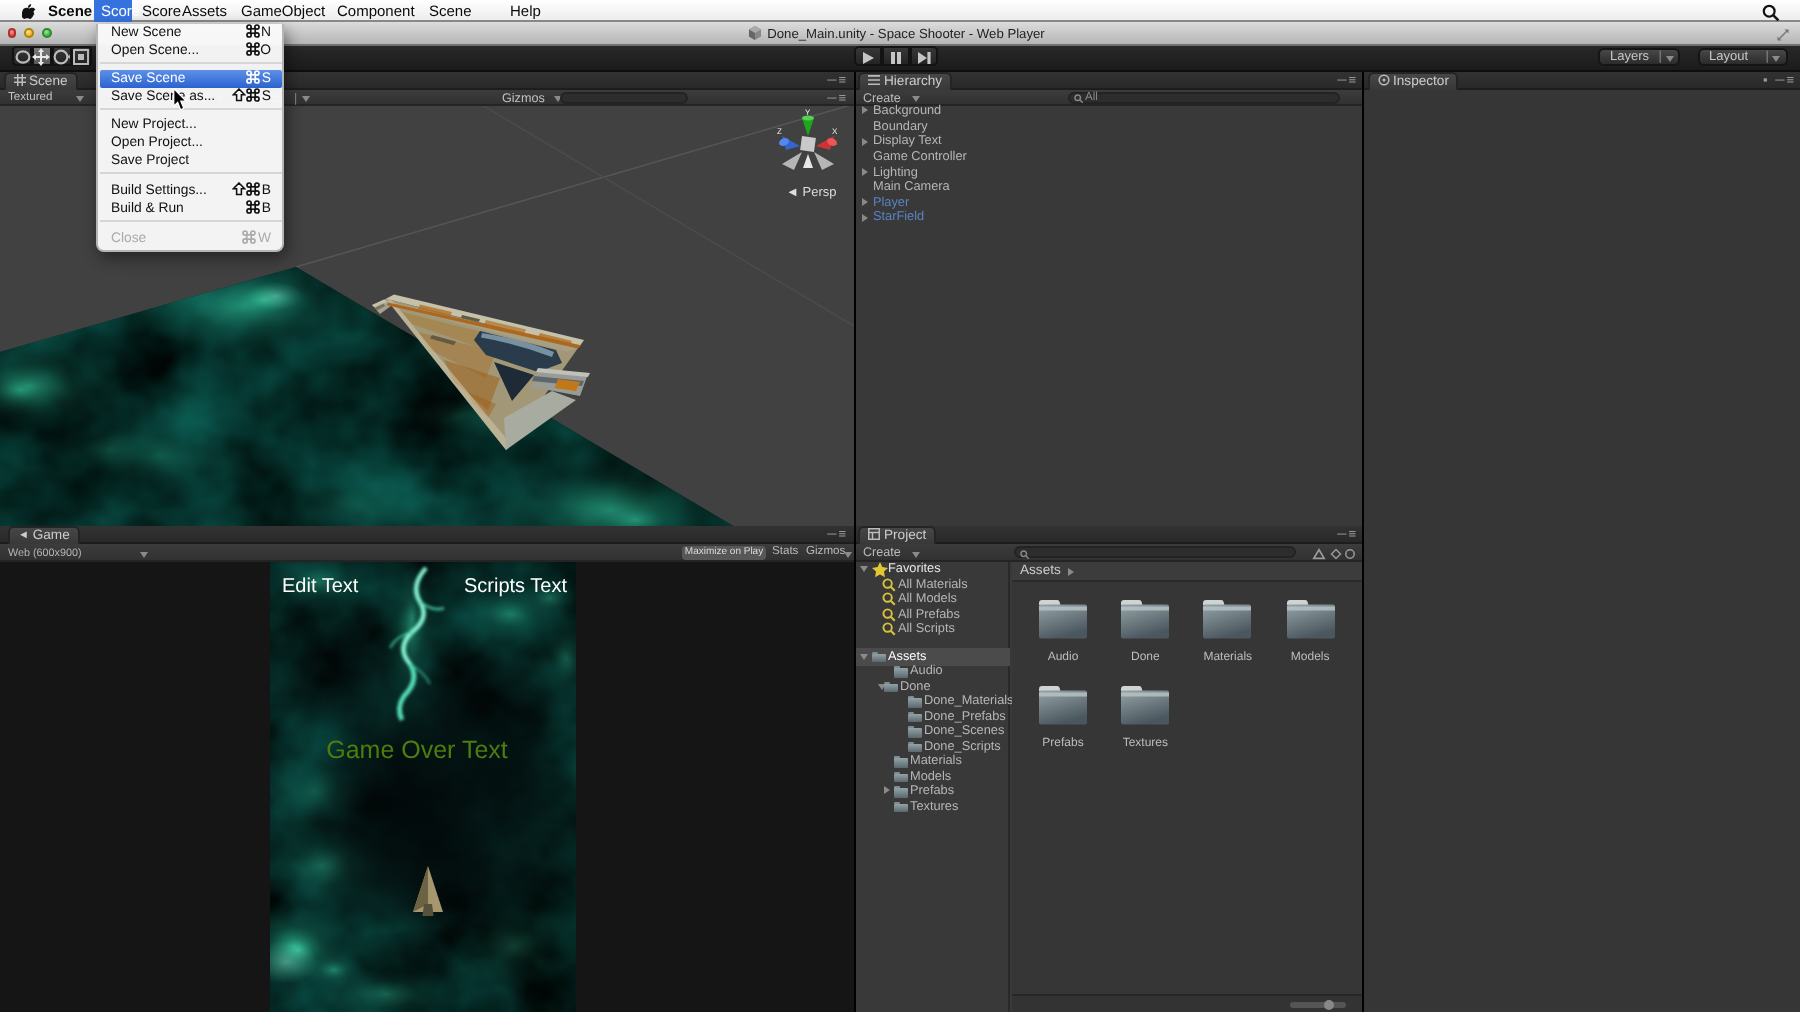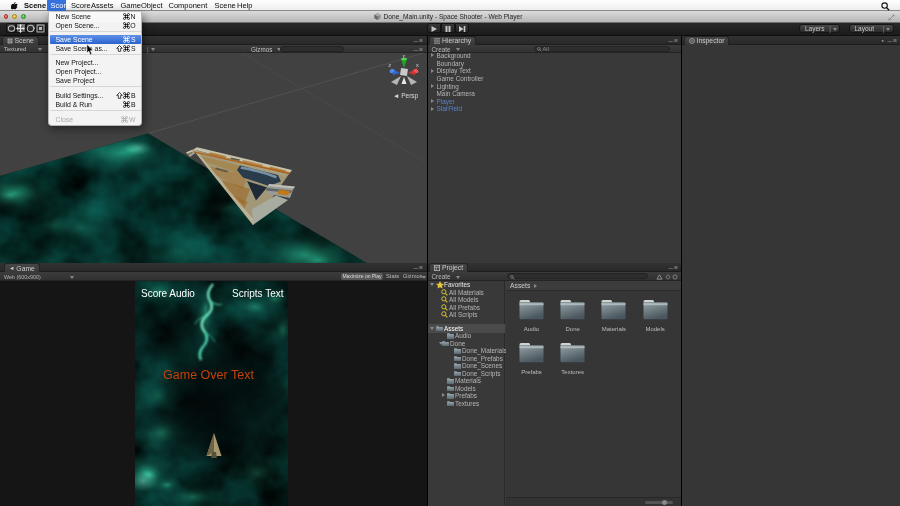--- a/index.html
+++ b/index.html
@@ -53,21 +53,21 @@
       <path fill="#111" d="M7.2 0c.1.8-.2 1.6-.7 2.2-.5.6-1.3 1-2 1-.1-.8.3-1.6.7-2.1C5.7.5 6.5.1 7.2 0zM9.5 8.6c-.3.8-.5 1.1-.9 1.8-.6.9-1.4 2-2.4 2-.9 0-1.1-.6-2.3-.6-1.2 0-1.5.6-2.3.6-1 0-1.7-1-2.3-1.9C-.4 8.7-.6 6.1.4 4.7c.7-1 1.8-1.6 2.8-1.6 1 0 1.7.6 2.5.6.8 0 1.3-.6 2.5-.6.9 0 1.9.5 2.6 1.4-2.3 1.2-1.9 4.4.7 4.1z" transform="scale(.8)"></path>
     </svg>
   <span style="left:24px;font-weight:bold">Scene</span>
   <div style="position:absolute;left:46.5px;top:0;width:19px;height:11px;background:#3672dd"></div>
   <span style="left:50.5px;z-index:2;color:#fff">Score</span>
   <span style="left:71px">Score</span>
   <span style="left:91px">Assets</span>
   <span style="left:120.5px">GameObject</span>
   <span style="left:168.5px">Component</span>
   <span style="left:214.5px">Scene</span>
-  <span style="left:237px">Help</span>
+  <span style="left:255px">Help</span>
   <svg style="position:absolute;left:881px;top:1.5px" width="9" height="9" viewBox="0 0 9 9">
       <circle cx="3.6" cy="3.6" r="2.7" fill="none" stroke="#111" stroke-width="1.1"></circle>
       <line x1="5.7" y1="5.7" x2="8.2" y2="8.2" stroke="#111" stroke-width="1.3"></line>
     </svg>
 </div>
 
 <div class="abs" id="titlebar">
   <div class="tl" style="left:3.6px;background:radial-gradient(circle at 35% 30%,#ff9d96,#f25648 60%,#c93a2e);border:.5px solid #a33"></div>
   <div class="tl" style="left:12.4px;background:radial-gradient(circle at 35% 30%,#ffe29a,#f5b53b 60%,#cf8f1f);border:.5px solid #a80"></div>
   <div class="tl" style="left:21.2px;background:radial-gradient(circle at 35% 30%,#9fe8a0,#46c147 60%,#2f9e33);border:.5px solid #383"></div>
@@ -290,23 +290,23 @@
       <ellipse cx="32" cy="204" rx="16" ry="10" fill="url(#br2)" opacity=".7"></ellipse>
       <ellipse cx="8" cy="200" rx="16" ry="11" fill="url(#wisp)" opacity=".55"></ellipse>
       <ellipse cx="58" cy="216" rx="36" ry="15" fill="url(#br2)" opacity=".5"></ellipse>
       <ellipse cx="122" cy="192" rx="32" ry="22" fill="url(#br2)" opacity=".4"></ellipse>
       <g transform="translate(79,165)">
         <polygon points="0,-13 -7.5,10 7.5,10" fill="#a6976e"></polygon>
         <polygon points="0,-13 -7.5,10 0,6" fill="#6e6245"></polygon>
         <polygon points="-2,6 2,6 2.8,12 -2.8,12" fill="#57513c"></polygon>
       </g>
     </svg>
-    <div style="position:absolute;left:141px;top:7px;color:#fff;font-size:10px">Score Audio</div>
+    <div style="position:absolute;left:141px;top:7px;color:#fff;font-size:10px">Edit Text</div>
     <div style="position:absolute;left:232px;top:7px;color:#fff;font-size:10px">Scripts Text</div>
-    <div style="position:absolute;left:132px;top:86.5px;width:153px;text-align:center;color:#c2410c;font-size:12.5px">Game Over Text</div>
+    <div style="position:absolute;left:132px;top:86.5px;width:153px;text-align:center;color:#4d7c0f;font-size:12.5px">Game Over Text</div>
   </div>
 </div>
 
 <div class="panel" id="hierarchy" style="left:427.5px;top:35.5px;width:253.5px;height:227px">
   <div class="tabbar">
       <div class="tab" style="left:1.5px"><svg width="6" height="6" viewBox="0 0 8 8" style="margin-right:2px;vertical-align:-0.5px">
           <path d="M0 1.2h8M0 4h8M0 6.8h8" stroke="#bbb" stroke-width="1.1"></path>
         </svg>Hierarchy</div>
       <span class="hamb" style="right:2px;top:0">─≡</span>
     </div>

